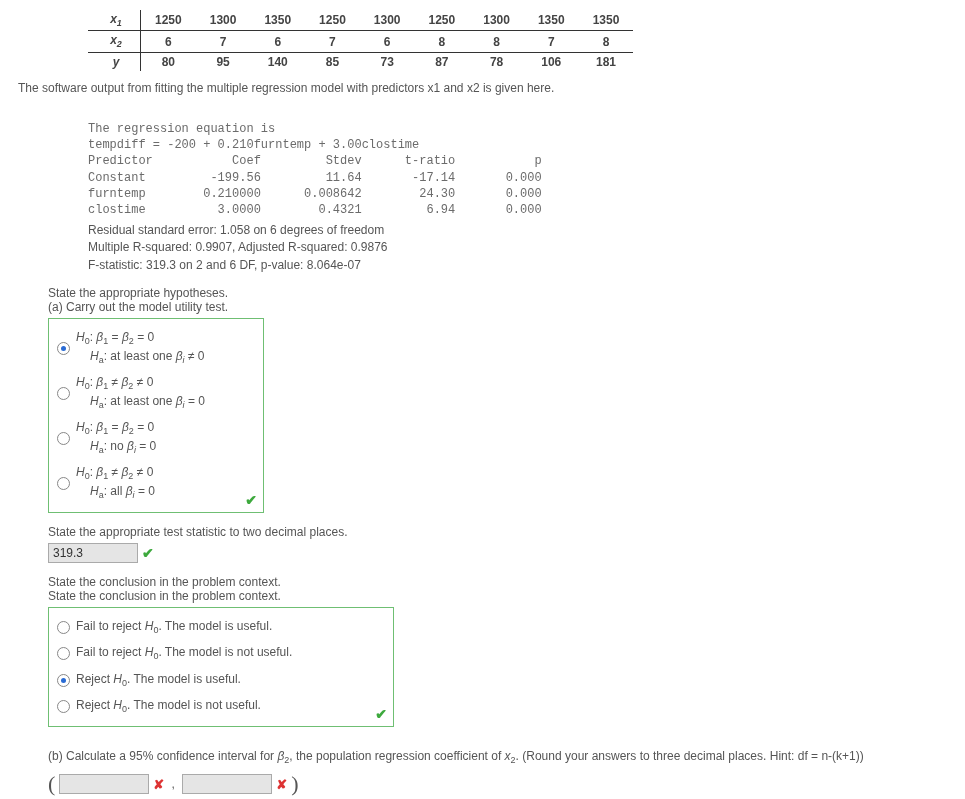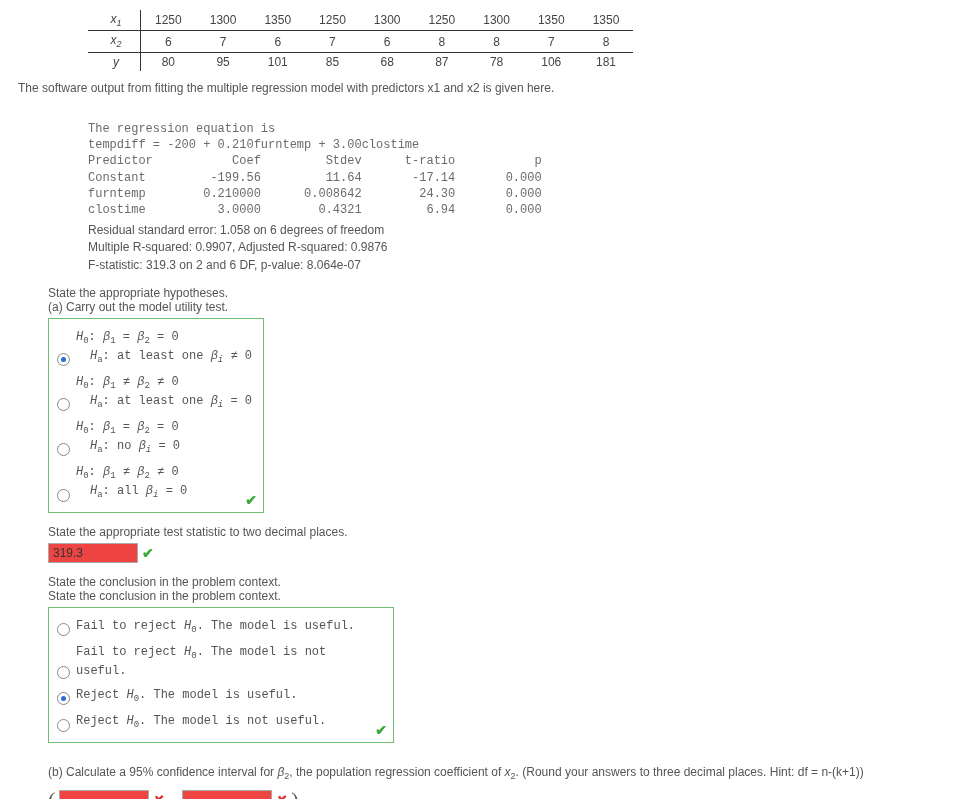--- a/index.html
+++ b/index.html
@@ -12,57 +12,57 @@
     box-sizing: border-box;
   }
   .data-table {
     border-collapse: collapse;
     margin-left: 70px;
     margin-bottom: 10px;
   }
   .data-table td, .data-table th {
     padding: 2px 14px;
     text-align: center;
-    font-weight: normal;
+    font-weight: bold;
     color: #444;
     margin-top: 40px;
   }
   .data-table .hdr {
     font-style: italic;
     padding-right: 10px;
     border-right: 1px solid #333;
     text-align: center;
     width: 28px;
   }
   .data-table tr.bt td, .data-table tr.bt th { border-top: 1px solid #333; text-align: center; }
   .data-table tr.bb td, .data-table tr.bb th { border-bottom: 1px solid #333; }
   .sub { vertical-align: sub; font-size: 9px; }
   .intro { margin: 6px 0 10px 0; color: #555; }
   .mono { font-family: "Courier New", monospace; color: #6b6b6b; white-space: pre; margin-left: 70px; line-height: 1.35; }
   .residual-block { margin-left: 70px; margin-top: 4px; line-height: 1.45; color: #555; }
   .section { margin-top: 12px; margin-left: 30px; color: #555; }
   .box { border: 1px solid #6fbf73; padding: 6px 8px 6px 6px; width: 200px; position: relative; margin-top: 4px; }
   .box.wide { width: 330px; }
-  .opt { padding: 4px 2px; display: flex; align-items: flex-end; gap: 6px; font-family: Liberation Mono, monospace; }
+  .opt { padding: 4px 2px; display: flex; align-items: center; gap: 6px; }
   .opt .lbl { line-height: 1.35; }
   .opt .lbl .subline { display:block; padding-left: 14px; }
   .radio { width: 11px; height: 11px; border: 1px solid #888; border-radius: 50%; display: inline-flex; align-items:center; justify-content:center; margin-top:1px; flex:0 0 auto; }
   .radio.checked::after { content:""; width:5px; height:5px; background:#2a6bd4; border-radius:50%; display:block; }
   .check-icon { color: #3da93d; font-weight: bold; position:absolute; bottom: 4px; right: 6px; font-size:14px; }
   .x-icon { color: #d33; font-weight: bold; font-size: 13px; }
   .inp {
     border: 1px solid #aaa;
     height: 16px;
     width: 80px;
     padding: 1px 4px;
     font-size: 12px;
     color: #333;
     display:inline-block;
     vertical-align:middle;
-    background:#ef4444;
+    background:#e5e5e5;
   }
   .answer-row { display:flex; align-items:center; gap:4px; margin-top: 4px; }
   .paren { font-size: 22px; font-family: serif; color:#555; vertical-align: middle; }
   .it { font-style: italic; }
 </style>
 </head>
 <body>
 
 <table class="data-table">
   <tbody>
@@ -87,23 +87,23 @@
         <td>6</td>
         <td>8</td>
         <td>8</td>
         <td>7</td>
         <td>8</td>
   </tr>
   <tr>
     <th class="hdr"><span class="it">y</span></th>
     <td>80</td>
         <td>95</td>
-        <td>101</td>
+        <td>140</td>
         <td>85</td>
-        <td>68</td>
+        <td>73</td>
         <td>87</td>
         <td>78</td>
         <td>106</td>
         <td>181</td>
   </tr>
 </tbody>
   </table>
 
 <div class="intro">The software output from fitting the multiple regression model with predictors x1 and x2 is given here.</div>
 

